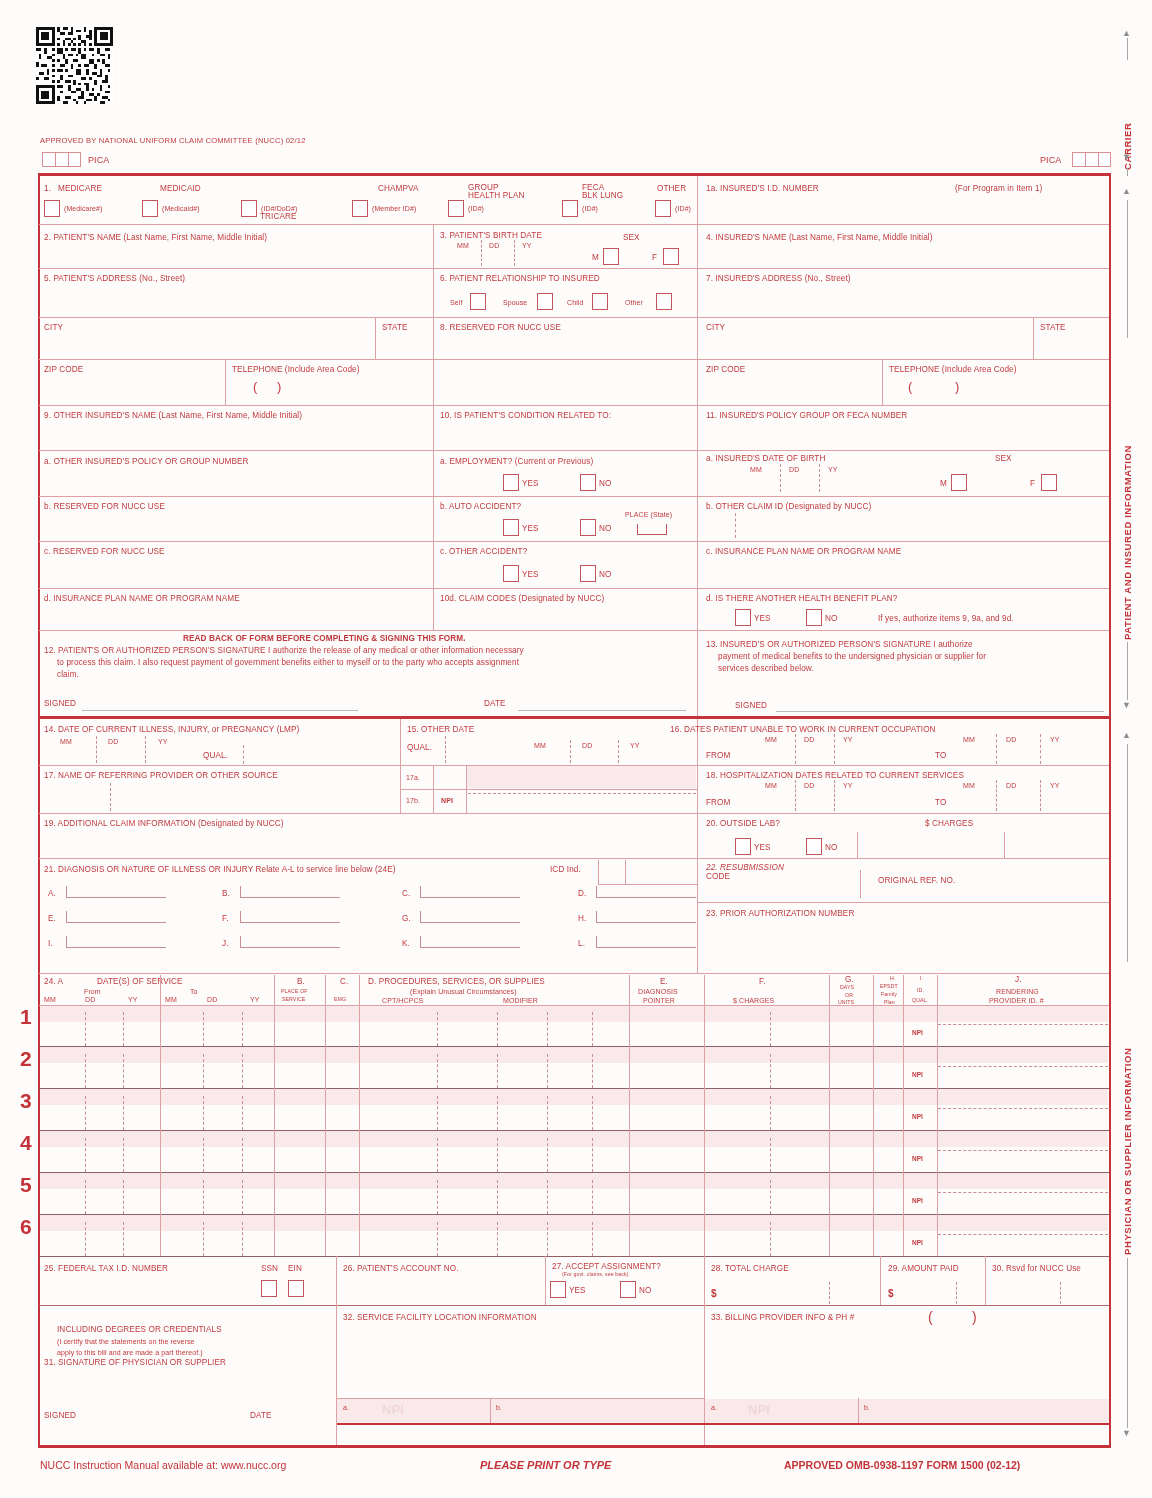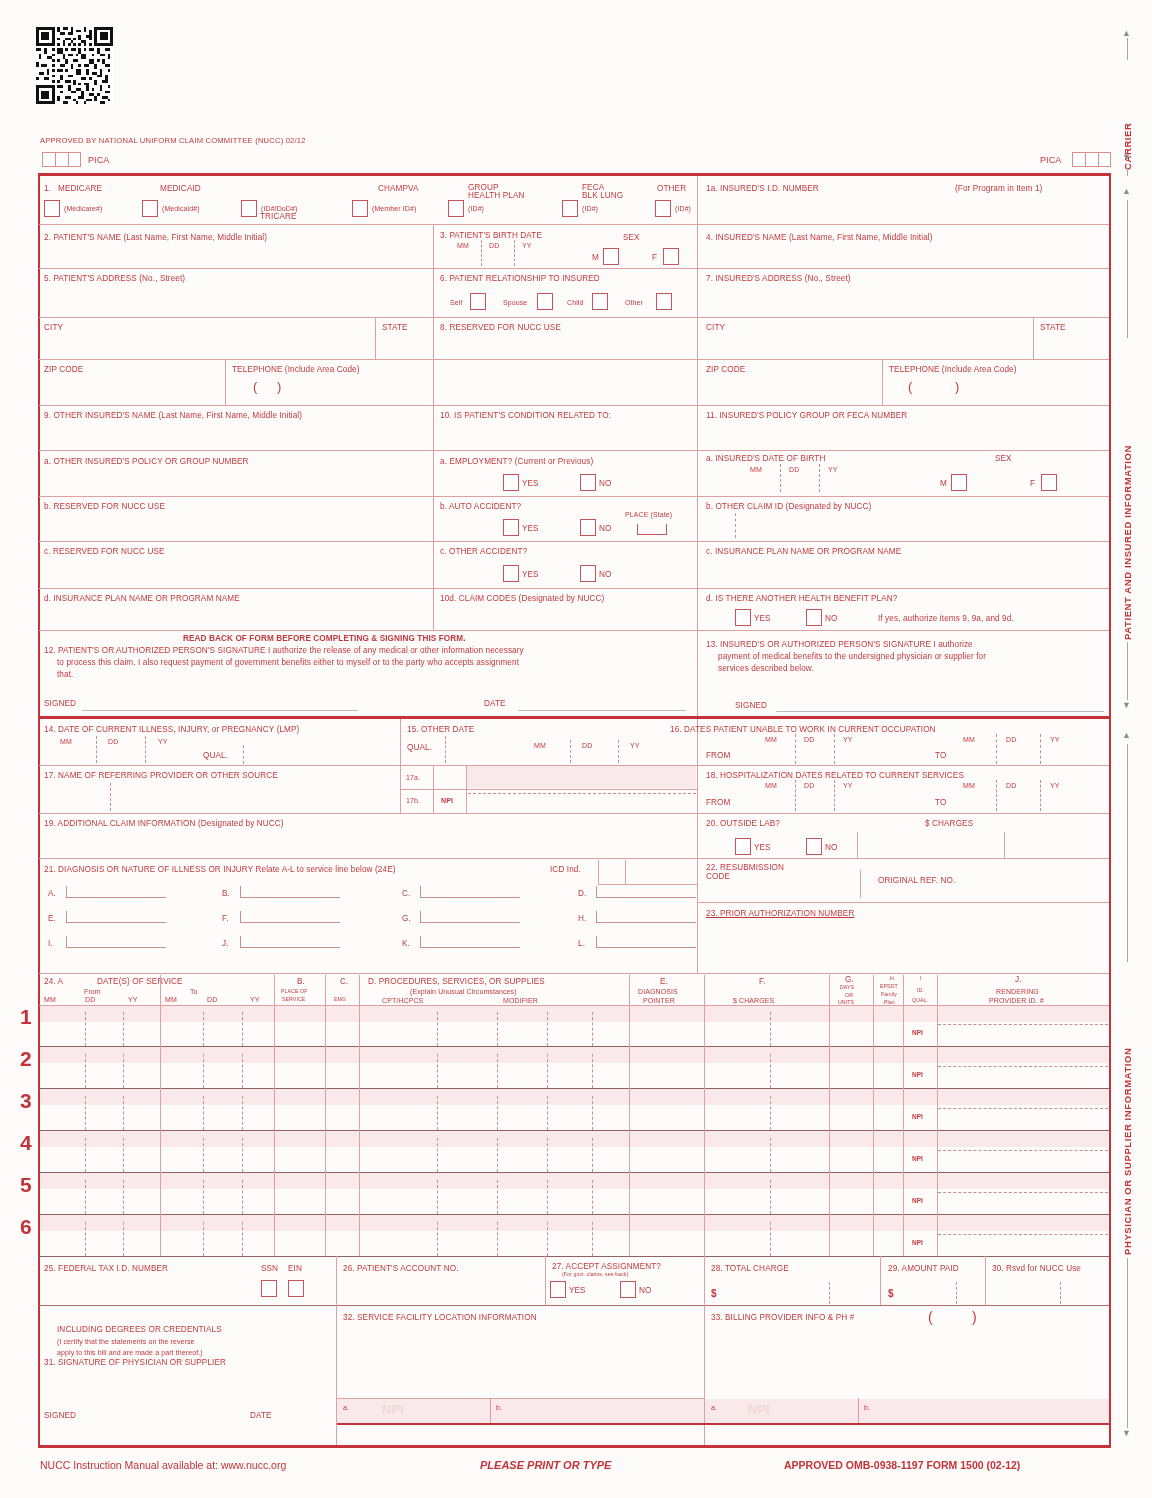--- a/index.html
+++ b/index.html
@@ -447,21 +447,21 @@
   <div class="lbl" style="left:754px; top:615px;">YES</div>
   <div class="ckbx" style="left:806px; top:609px; width:16px; height:17px;"></div>
   <div class="lbl" style="left:825px; top:615px;">NO</div>
   <div class="lbl" style="left:878px; top:615px;">If yes, authorize items 9, 9a, and 9d.</div>
 
   <div class="abs thick" style="left:39px; top:716px; width:1070px; height:2.5px;"></div>
   <div class="vline" style="left:697px; top:630px; height:86px;"></div>
   <div class="lbl" style="left:183px; top:635px; font-weight:bold;">READ BACK OF FORM BEFORE COMPLETING &amp; SIGNING THIS FORM.</div>
   <div class="lbl" style="left:44px; top:647px;">12. PATIENT'S OR AUTHORIZED PERSON'S SIGNATURE  I authorize the release of any medical or other information necessary</div>
   <div class="lbl" style="left:57px; top:659px;">to process this claim. I also request payment of government benefits either to myself or to the party who accepts assignment</div>
-  <div class="lbl" style="left:57px; top:671px;">that.</div>
+  <div class="lbl" style="left:57px; top:671px;">claim.</div>
   <div class="lbl" style="left:44px; top:700px;">SIGNED</div>
   <div class="sigline" style="left:82px; top:710px; width:276px;"></div>
   <div class="lbl" style="left:484px; top:700px;">DATE</div>
   <div class="sigline" style="left:518px; top:710px; width:168px;"></div>
 
   <div class="lbl" style="left:706px; top:641px;">13. INSURED'S OR AUTHORIZED PERSON'S SIGNATURE I authorize</div>
   <div class="lbl" style="left:718px; top:653px;">payment of medical benefits to the undersigned physician or supplier for</div>
   <div class="lbl" style="left:718px; top:665px;">services described below.</div>
   <div class="lbl" style="left:735px; top:702px;">SIGNED</div>
   <div class="sigline" style="left:776px; top:711px; width:328px;"></div>
@@ -577,27 +577,27 @@
   <div class="lbl" style="left:222px; top:940px;">J.</div>
   <div class="abs" style="left:240px; top:936px; width:1px; height:12px; background:#c98e92;"></div>
   <div class="abs" style="left:240px; top:947px; width:100px; height:1px; background:#c98e92;"></div>
   <div class="lbl" style="left:402px; top:940px;">K.</div>
   <div class="abs" style="left:420px; top:936px; width:1px; height:12px; background:#c98e92;"></div>
   <div class="abs" style="left:420px; top:947px; width:100px; height:1px; background:#c98e92;"></div>
   <div class="lbl" style="left:578px; top:940px;">L.</div>
   <div class="abs" style="left:596px; top:936px; width:1px; height:12px; background:#c98e92;"></div>
   <div class="abs" style="left:596px; top:947px; width:100px; height:1px; background:#c98e92;"></div>
 
-  <div class="lbl" style="left:706px; top:864px;">22. RESUBMISSION</div>
+  <div class="lbl" style="left:706px; top:864px;font-style:italic;">22. RESUBMISSION</div>
   <div class="lbl" style="left:706px; top:873px;">CODE</div>
   <div class="vline" style="left:860px; top:870px; height:28px;"></div>
   <div class="lbl" style="left:878px; top:877px;">ORIGINAL REF. NO.</div>
   <div class="hline" style="left:698px; top:902px; width:411px;"></div>
 
-  <div class="lbl" style="left:706px; top:910px;text-decoration:underline;">23. PRIOR AUTHORIZATION NUMBER</div>
+  <div class="lbl" style="left:706px; top:910px;">23. PRIOR AUTHORIZATION NUMBER</div>
 
   <div class="hline" style="left:39px; top:973px; width:1070px;"></div>
   <div class="hline" style="left:39px; top:1005px; width:1070px;"></div>
   <div class="lbl" style="left:44px; top:978px;">24. A</div>
   <div class="lbl" style="left:97px; top:978px;">DATE(S) OF SERVICE</div>
   <div class="lbl sm" style="left:84px; top:988px;">From</div>
   <div class="lbl sm" style="left:190px; top:988px;">To</div>
   <div class="lbl sm" style="left:44px; top:996px;">MM</div>
   <div class="lbl sm" style="left:85px; top:996px;">DD</div>
   <div class="lbl sm" style="left:128px; top:996px;">YY</div>

